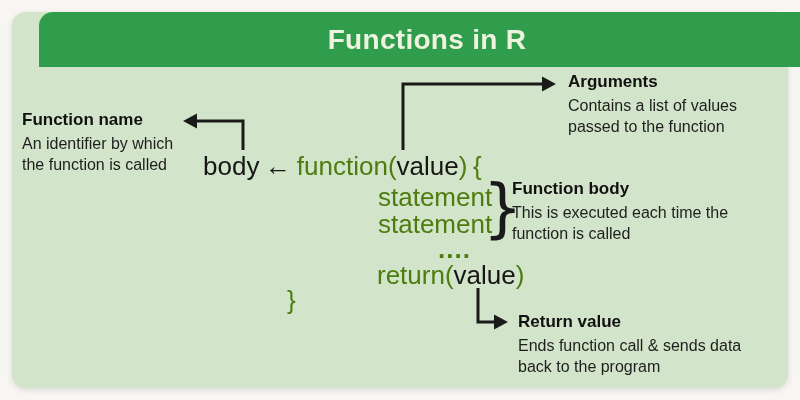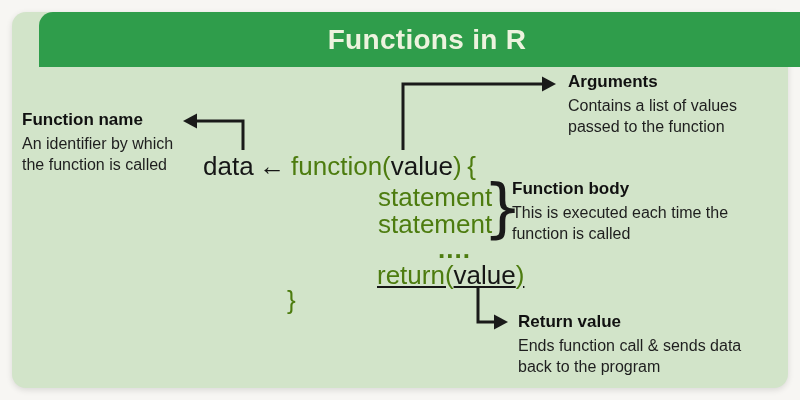--- a/index.html
+++ b/index.html
@@ -92,28 +92,28 @@
       <h2>Return value</h2>
       <p>Ends function call &amp; sends data back to the program</p>
     </div>
 
     <div class="anno anno-function-body" style="left:500px; top:167px;">
       <h2>Function body</h2>
       <p>This is executed each time the function is called</p>
     </div>
 
     <div class="code code-line1" style="left:191px; top:139px;">
-      <span>data</span><span class="gap-l gap-r">←</span><span class="g">function(</span><span>value</span><span class="g">)</span><span class="g gap-l">{</span>
+      <span>body</span><span class="gap-l gap-r">←</span><span class="g">function(</span><span>value</span><span class="g">)</span><span class="g gap-l">{</span>
     </div>
 
     <div class="code code-stmt1 g" style="left:366px; top:170px;">statement</div>
     <div class="code code-stmt2 g" style="left:366px; top:197px;">statement</div>
     <div class="code code-dots g" style="left:426px; top:222px;">....</div>
 
-    <div class="code code-return" style="left:365px; top:248px;text-decoration:underline;">
+    <div class="code code-return" style="left:365px; top:248px;">
       <span class="g">return(</span><span>value</span><span class="g">)</span>
     </div>
 
     <div class="code code-closing g" style="left:275px; top:273px;">}</div>
 
     <div class="body-brace" style="left:471px; top:159px;">}</div>
 
   </div>
 
   <svg class="overlay" viewBox="0 0 800 400">

